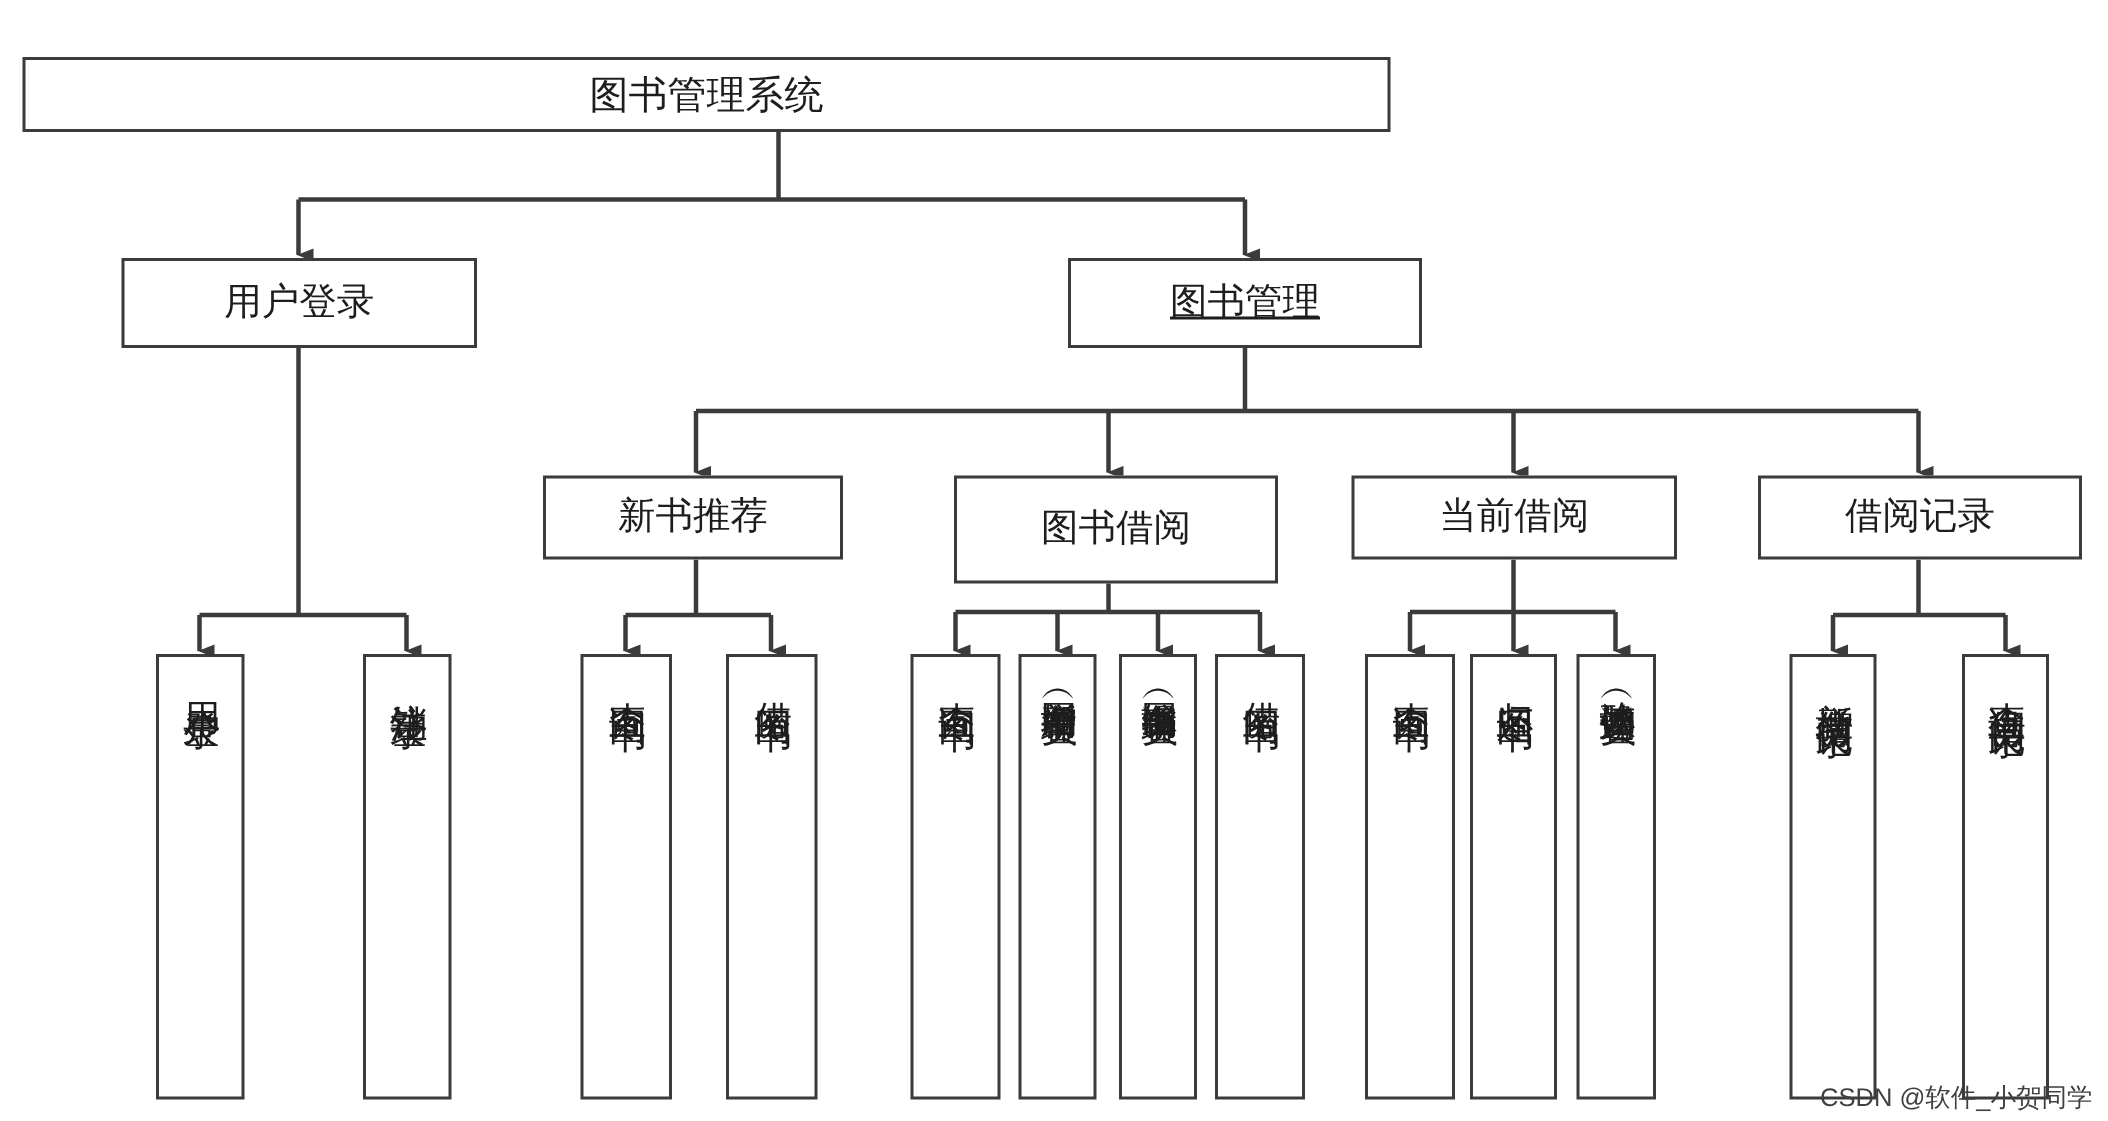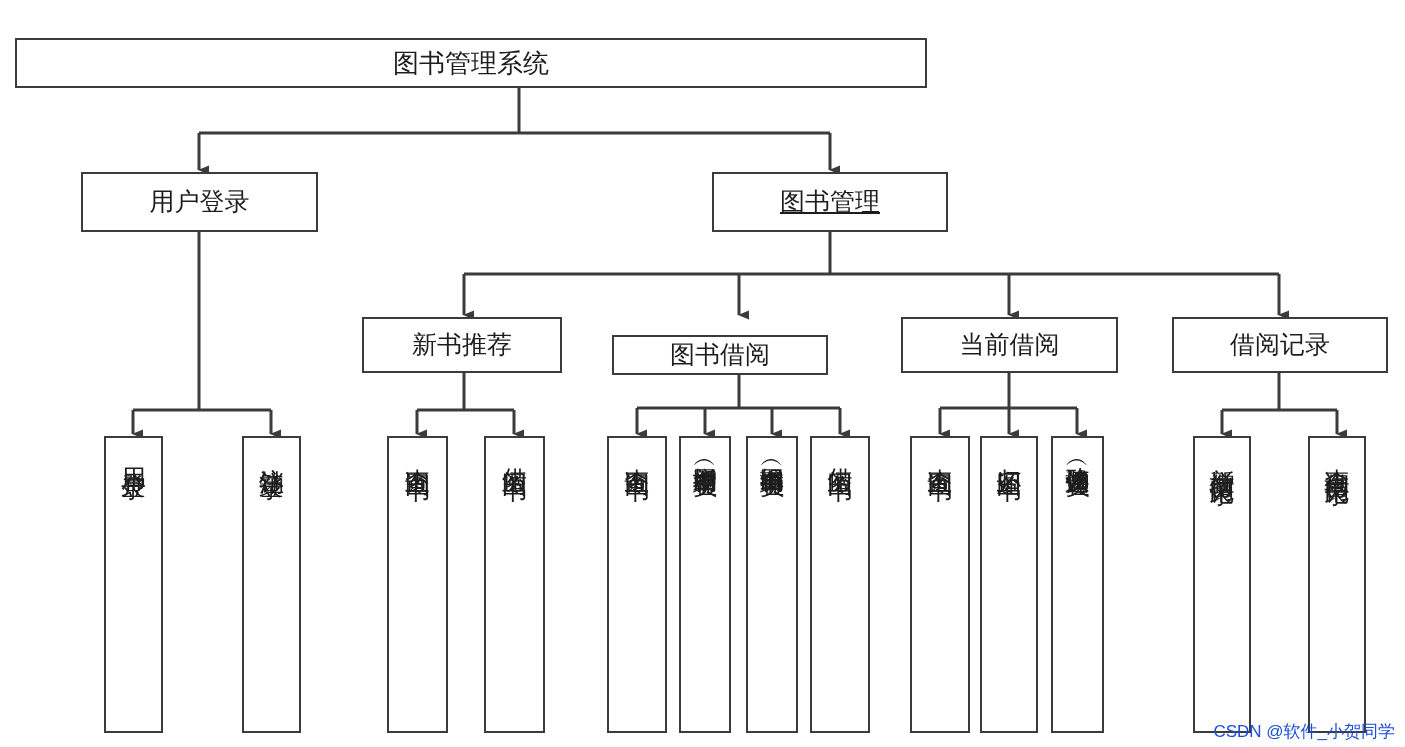--- a/index.html
+++ b/index.html
@@ -45,21 +45,21 @@
     white-space:nowrap;
     margin:0 auto;
   }
   .node.v.narrow .lbl{font-size:24px;letter-spacing:1px;}
 
   #watermark{
     position:absolute;
     right:10px;
     bottom:4px;
     font-size:17px;
-    color:#1d4ed8;
+    color:#404040;
     white-space:nowrap;
     user-select:none;
   }
 </style>
 </head>
 <body>
 
 <div id="canvas">
 
   <svg id="wires" viewBox="0 0 1405 747" xmlns="http://www.w3.org/2000/svg">
@@ -119,21 +119,21 @@
   <div class="node h" style="left:81px;top:172px;width:237px;height:60px;">
     <span class="lbl">用户登录</span>
   </div>
   <div class="node h" style="left:712px;top:172px;width:236px;height:60px;text-decoration:underline;">
     <span class="lbl">图书管理</span>
   </div>
 
   <div class="node h" style="left:362px;top:317px;width:200px;height:56px;">
     <span class="lbl">新书推荐</span>
   </div>
-  <div class="node h" style="left:612px;top:317px;width:216px;height:40px;margin-top:18px;">
+  <div class="node h" style="left:636px;top:317px;width:216px;height:72px;">
     <span class="lbl">图书借阅</span>
   </div>
   <div class="node h" style="left:1172px;top:317px;width:216px;height:56px;">
     <span class="lbl">借阅记录</span>
   </div>
   <div class="node h" style="left:901px;top:317px;width:217px;height:56px;">
     <span class="lbl">当前借阅</span>
   </div>
 
   <div class="node v" style="left:104px;top:436px;width:59px;height:297px;">

